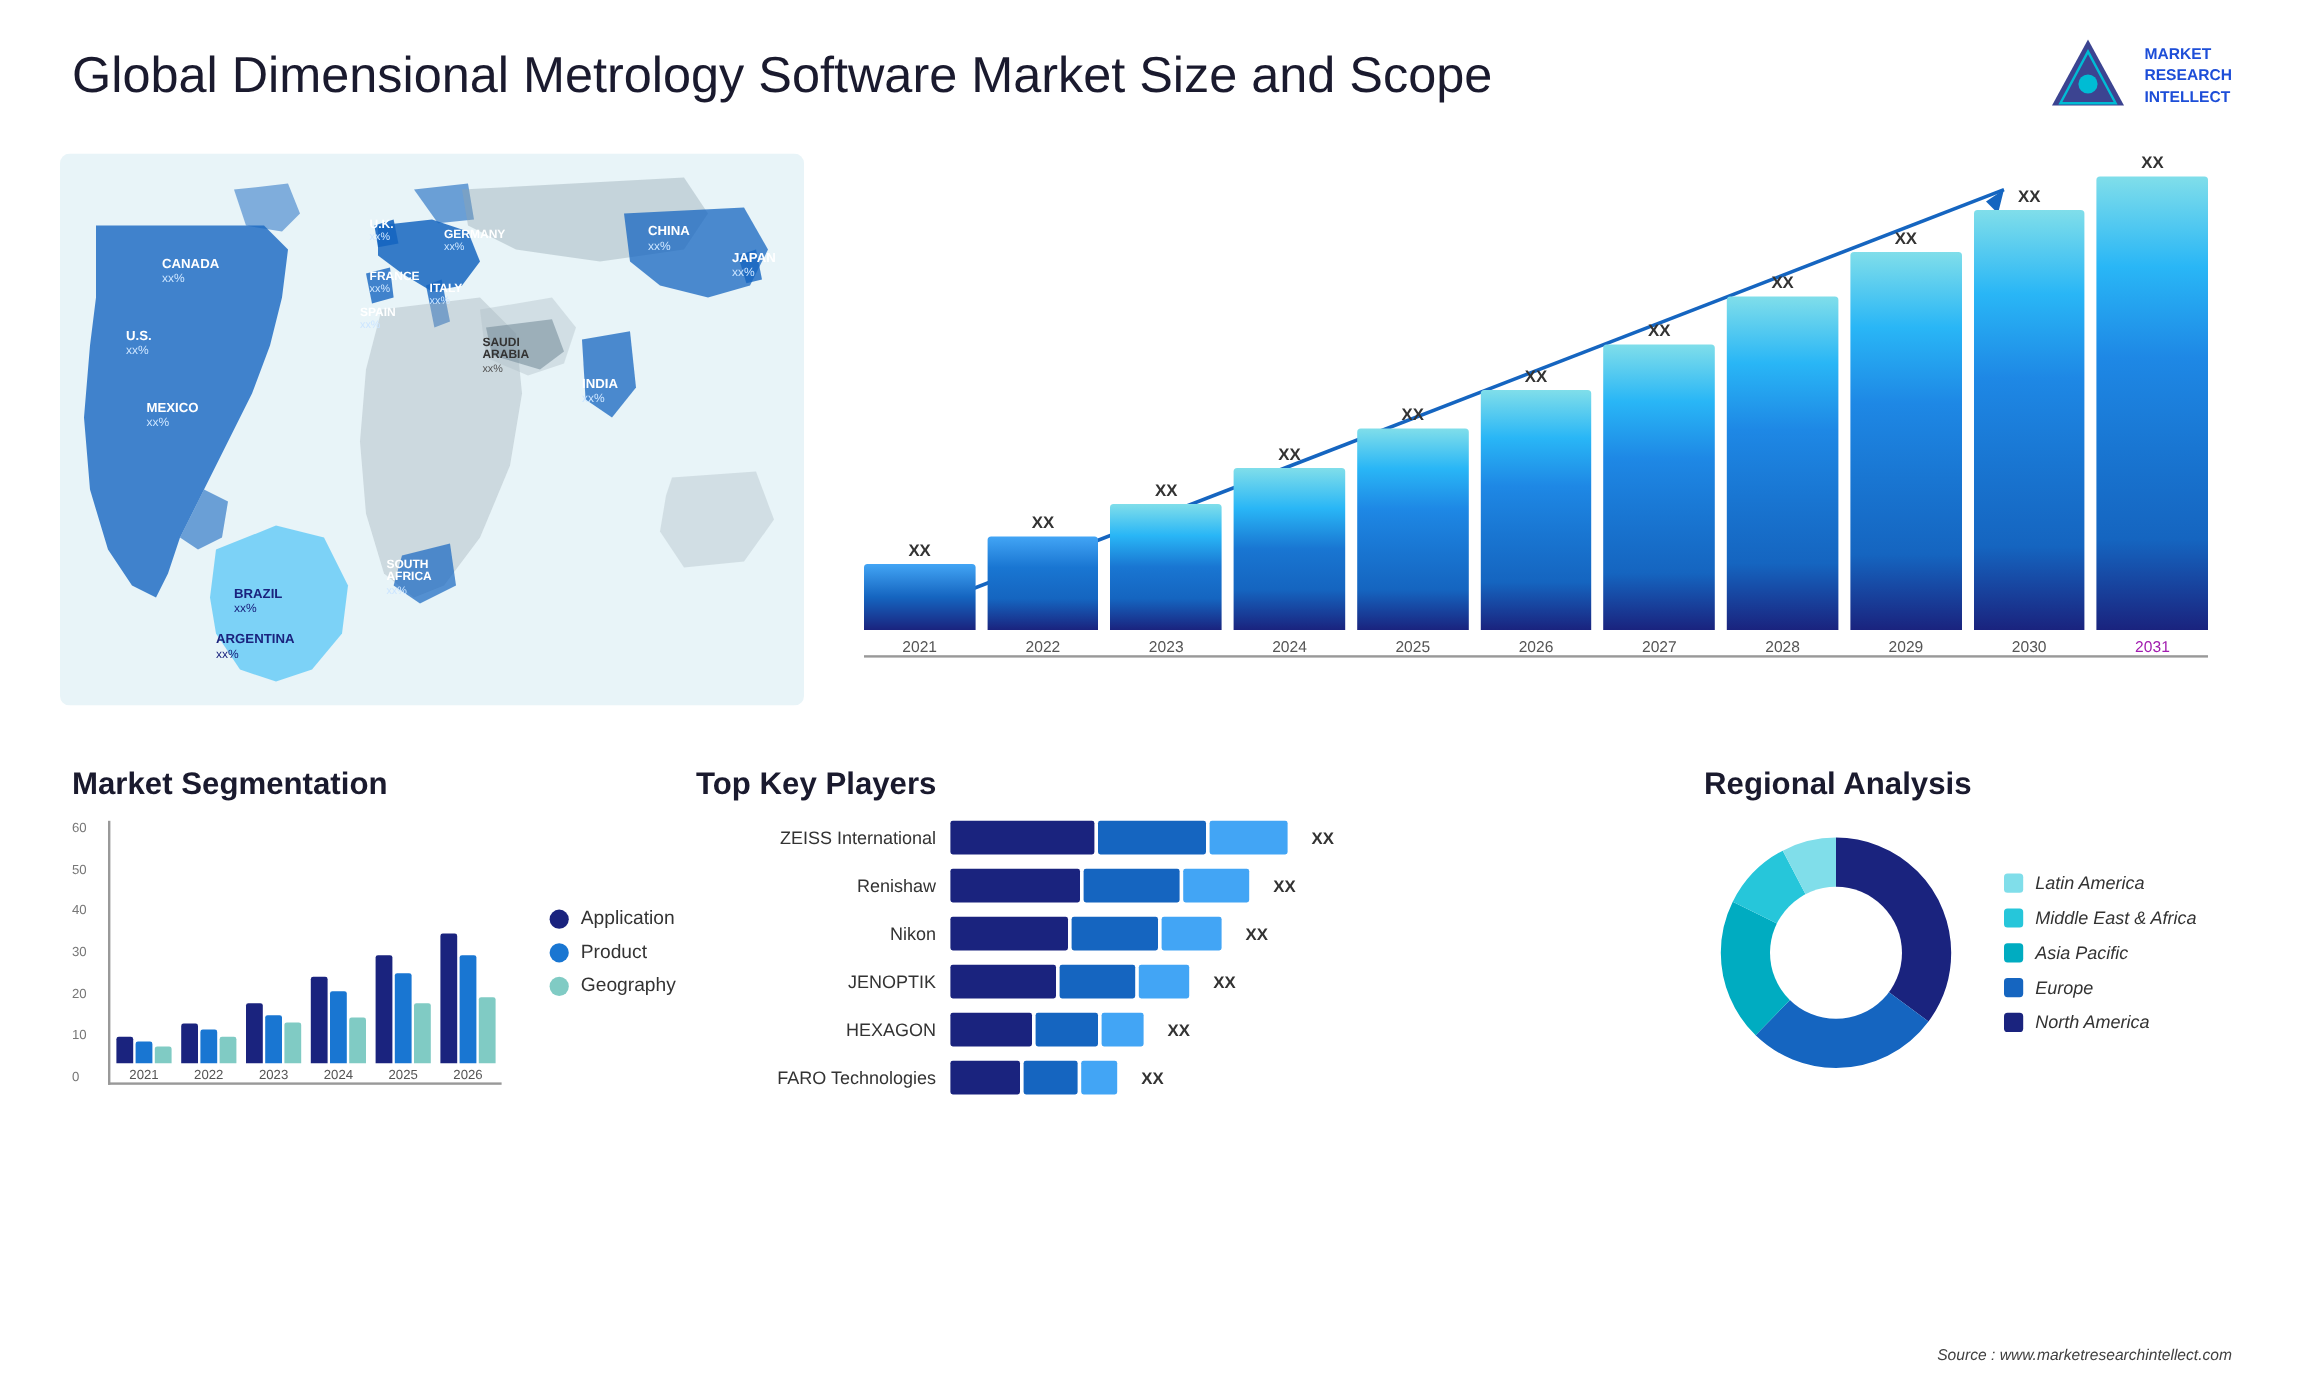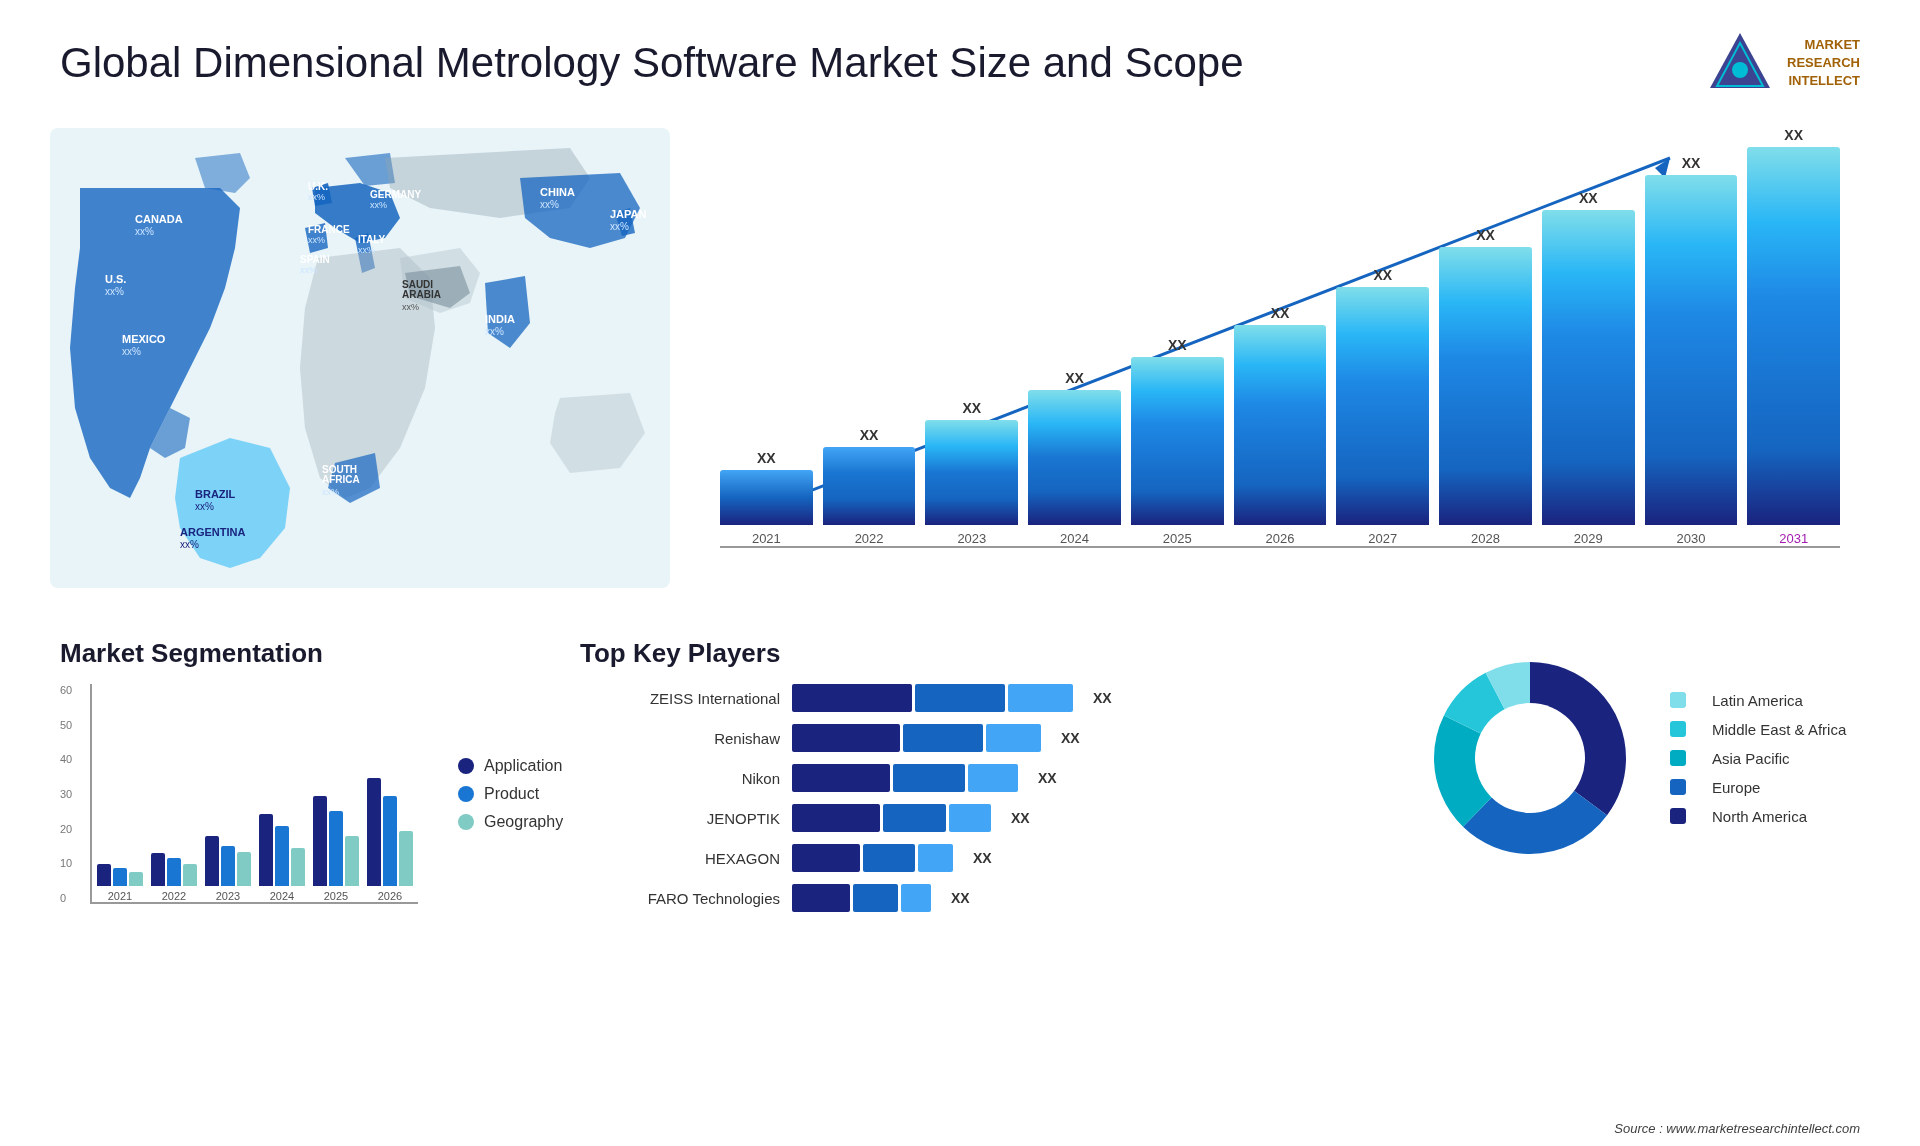--- a/index.html
+++ b/index.html
@@ -28,24 +28,23 @@
     .logo-area {
       display: flex;
       align-items: center;
       gap: 12px;
     }
     .logo-icon {
       width: 70px;
       height: 70px;
     }
     .logo-text {
-      text-align: right;
       font-size: 13px;
       font-weight: 700;
-      color: #a16207;
+      color: #1d4ed8;
       line-height: 1.4;
       text-transform: uppercase;
     }
 
     
     .content-area {
       display: grid;
       grid-template-columns: 620px 1fr;
       grid-template-rows: 500px auto;
       gap: 0;
@@ -176,23 +175,24 @@
 
     .regional-legend {
       display: flex;
       flex-direction: column;
       gap: 12px;
     }
 
     .regional-legend-item {
       display: flex;
       align-items: center;
-      gap: 26px;
+      gap: 10px;
       font-size: 15px;
       color: #333;
+      font-style: italic;
     }
 
     .regional-legend-dot {
       width: 16px;
       height: 16px;
       border-radius: 3px;
       flex-shrink: 0;
     }
 
     .source-text {
@@ -549,20 +549,21 @@
             <div class="player-bar-seg" style="width:58px;background:#1a237e;"></div>
             <div class="player-bar-seg" style="width:45px;background:#1565c0;"></div>
             <div class="player-bar-seg" style="width:30px;background:#42a5f5;"></div>
           </div>
           <span class="player-value">XX</span>
         </div>
       </div>
     </div>
 
     <div class="regional-section">
+      <h2 class="section-title">Regional Analysis</h2>
       <div class="donut-container">
 
         <svg width="220" height="220" viewBox="0 0 220 220">
 
           <circle cx="110" cy="110" r="75" fill="none" stroke="#1a237e" stroke-width="42" stroke-dasharray="165.45 307.55" stroke-dashoffset="0" transform="rotate(-90 110 110)"></circle>
 
           <circle cx="110" cy="110" r="75" fill="none" stroke="#1565c0" stroke-width="42" stroke-dasharray="127.63 345.37" stroke-dashoffset="-165.45" transform="rotate(-90 110 110)"></circle>
 
           <circle cx="110" cy="110" r="75" fill="none" stroke="#00acc1" stroke-width="42" stroke-dasharray="94.25 378.75" stroke-dashoffset="-293.08" transform="rotate(-90 110 110)"></circle>
 

